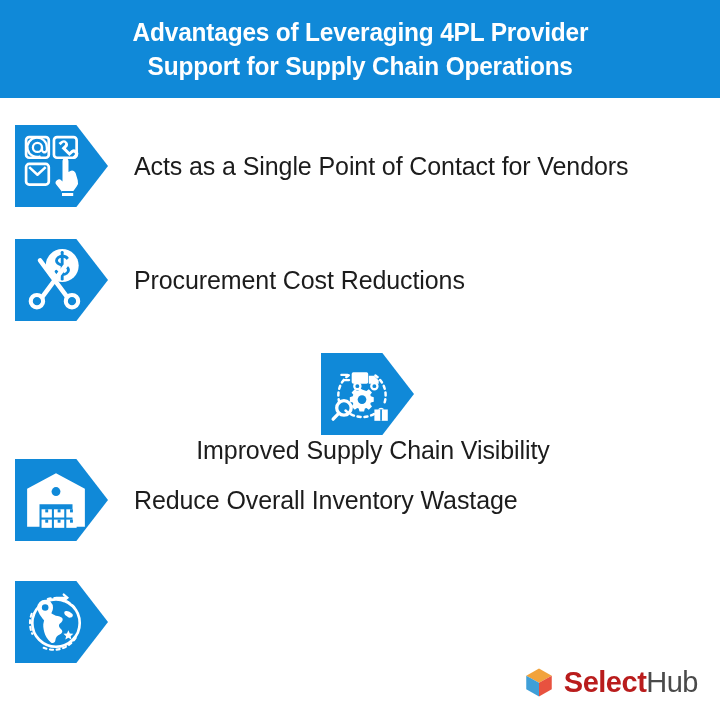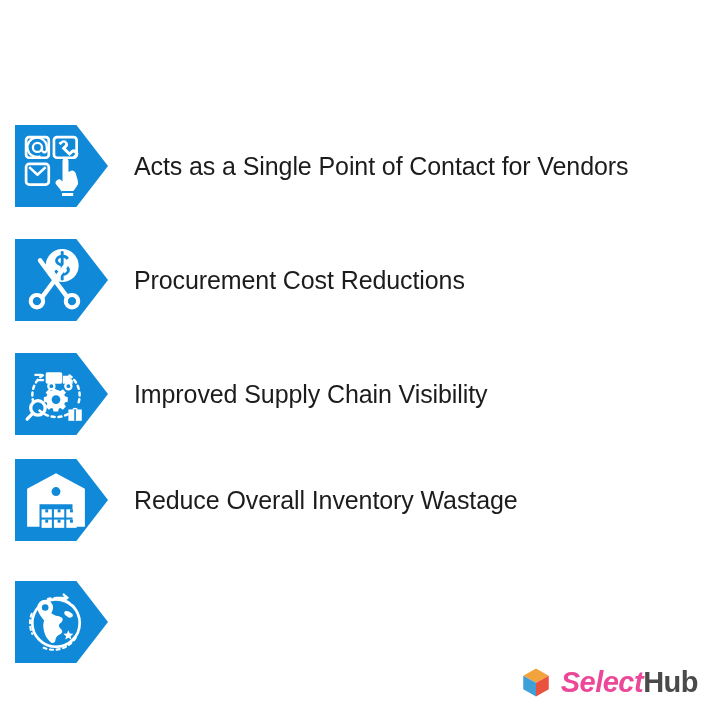--- a/index.html
+++ b/index.html
@@ -56,21 +56,21 @@
   .row {
     position: absolute;
     left: 0;
     width: 720px;
     height: 82px;
     display: flex;
     align-items: center;
   }
   .row-0 { top: 27px; text-align: center; }
   .row-1 { top: 141px; text-align: right; }
-  .row-2 { top: 255px; }
+  .row-2 { top: 255px; flex-direction: column; }
   .row-3 { top: 361px; }
   .row-4 { top: 483px; }
 
   .badge {
     position: relative;
     margin-left: 15px;
     width: 93px;
     height: 82px;
     background: #1089d8;
     -webkit-clip-path: polygon(0 0, 66% 0, 100% 50%, 66% 100%, 0 100%);
@@ -113,28 +113,32 @@
     display: block;
   }
   .logo-text {
     font-family: "Liberation Sans", sans-serif;
     font-size: 29px;
     line-height: 34px;
     color: #333333;
     letter-spacing: -0.5px;
     white-space: nowrap;
   }
-  .logo-select { font-weight: bold; color: #ec4899; font-style: italic; }
-  .logo-hub { font-weight: bold; color: #4a4a4a; }
+  .logo-select { font-weight: bold; color: #b91c1c; }
+  .logo-hub { font-weight: normal; color: #4a4a4a; }
 </style>
 </head>
 <body>
 
 <div id="infographic">
 
+  <div class="header">
+    <div class="header-line">Advantages of Leveraging 4PL Provider</div>
+    <div class="header-line">Support for Supply Chain Operations</div>
+  </div>
 
   <div class="rows">
 
     <div class="row row-0">
       <div class="badge">
         <svg viewBox="0 0 64 64">
           <g fill="none" stroke="#ffffff" stroke-width="2.6">
             <rect x="3" y="4" width="22" height="20" rx="3"></rect>
             <rect x="30" y="4" width="22" height="20" rx="3"></rect>
             <rect x="3" y="30" width="22" height="20" rx="3"></rect>

